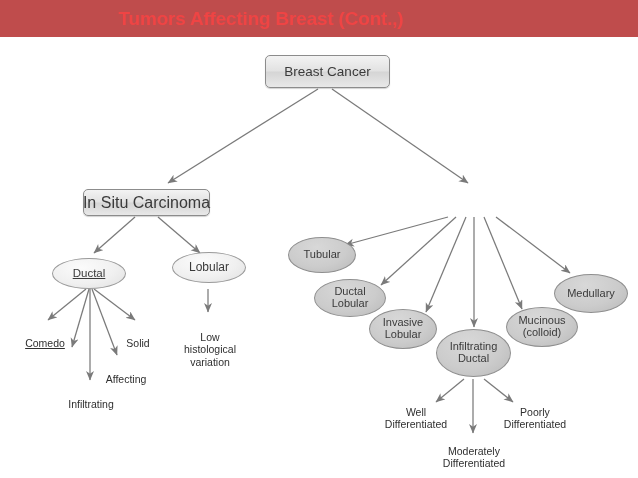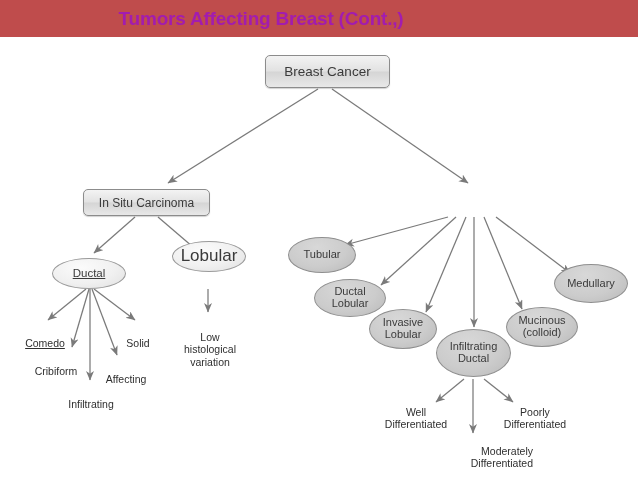--- a/index.html
+++ b/index.html
@@ -27,21 +27,21 @@
     background: #bf4c4c;
   }
   #header-title {
     position: absolute;
     left: 0;
     top: 0;
     width: 522px;
     height: 37px;
     line-height: 37px;
     text-align: center;
-    color: #a21caf;
+    color: #ef4444;
     font-size: 19px;
     font-weight: bold;
     font-family: "Liberation Sans", sans-serif;
     letter-spacing: -0.2px;
   }
   #diagram {
     position: absolute;
     left: 0;
     top: 37px;
     width: 638px;
@@ -150,30 +150,30 @@
         <path d="M464,342 L436,365"></path>
         <path d="M473,342 L473,396"></path>
         <path d="M484,342 L513,365"></path>
       </g>
     </svg>
 
     <div class="rect-node" style="left:265px; top:18px; width:125px; height:33px; font-size:13.5px;">
       <span>Breast Cancer</span>
     </div>
 
-    <div class="rect-node" style="left:83px; top:152px; width:127px; height:27px; font-size:12px;">
+    <div class="rect-node" style="left:83px; top:152px; width:127px; height:27px; font-size:16px;">
       <span>In Situ Carcinoma</span>
     </div>
 
 
     <div class="ellipse-node light" style="left:52px; top:221px; width:74px; height:31px; font-size:11.5px;text-decoration:underline;">
       <span>Ductal</span>
     </div>
 
-    <div class="ellipse-node light" style="left:172px; top:204px; width:74px; height:31px; font-size:17px;">
+    <div class="ellipse-node light" style="left:172px; top:215px; width:74px; height:31px; font-size:12px;">
       <span>Lobular</span>
     </div>
 
     <div class="ellipse-node grey" style="left:288px; top:200px; width:68px; height:36px;text-align:right;">
       <span>Tubular</span>
     </div>
 
     <div class="ellipse-node grey" style="left:314px; top:242px; width:72px; height:38px;">
       <span>Ductal
 Lobular</span>
@@ -187,31 +187,28 @@
     <div class="ellipse-node grey" style="left:369px; top:272px; width:68px; height:40px;">
       <span>Invasive
 Lobular</span>
     </div>
 
     <div class="ellipse-node grey" style="left:506px; top:270px; width:72px; height:40px;">
       <span>Mucinous
 (colloid)</span>
     </div>
 
-    <div class="ellipse-node grey" style="left:554px; top:227px; width:74px; height:39px;align-items:center;">
+    <div class="ellipse-node grey" style="left:554px; top:237px; width:74px; height:39px;align-items:center;">
       <span>Medullary</span>
     </div>
 
     <div class="leaf-text" style="left:10px; top:287px; width:70px;text-decoration:underline;">
       <span>Comedo</span>
     </div>
 
-    <div class="leaf-text" style="left:20px; top:315px; width:72px;">
-      <span>Cribiform</span>
-    </div>
 
     <div class="leaf-text" style="left:45px; top:348px; width:92px;">
       <span>Infiltrating</span>
     </div>
 
     <div class="leaf-text" style="left:90px; top:323px; width:72px;">
       <span>Affecting</span>
     </div>
 
     <div class="leaf-text" style="left:110px; top:287px; width:56px;">
@@ -222,21 +219,21 @@
       <span>Low
 histological
 variation</span>
     </div>
 
     <div class="leaf-text" style="left:375px; top:356px; width:82px;">
       <span>Well
 Differentiated</span>
     </div>
 
-    <div class="leaf-text" style="left:441px; top:395px; width:92px;text-align:right;">
+    <div class="leaf-text" style="left:428px; top:395px; width:92px;">
       <span>Moderately
 Differentiated</span>
     </div>
 
     <div class="leaf-text" style="left:492px; top:356px; width:86px;">
       <span>Poorly
 Differentiated</span>
     </div>
 
   </div>

